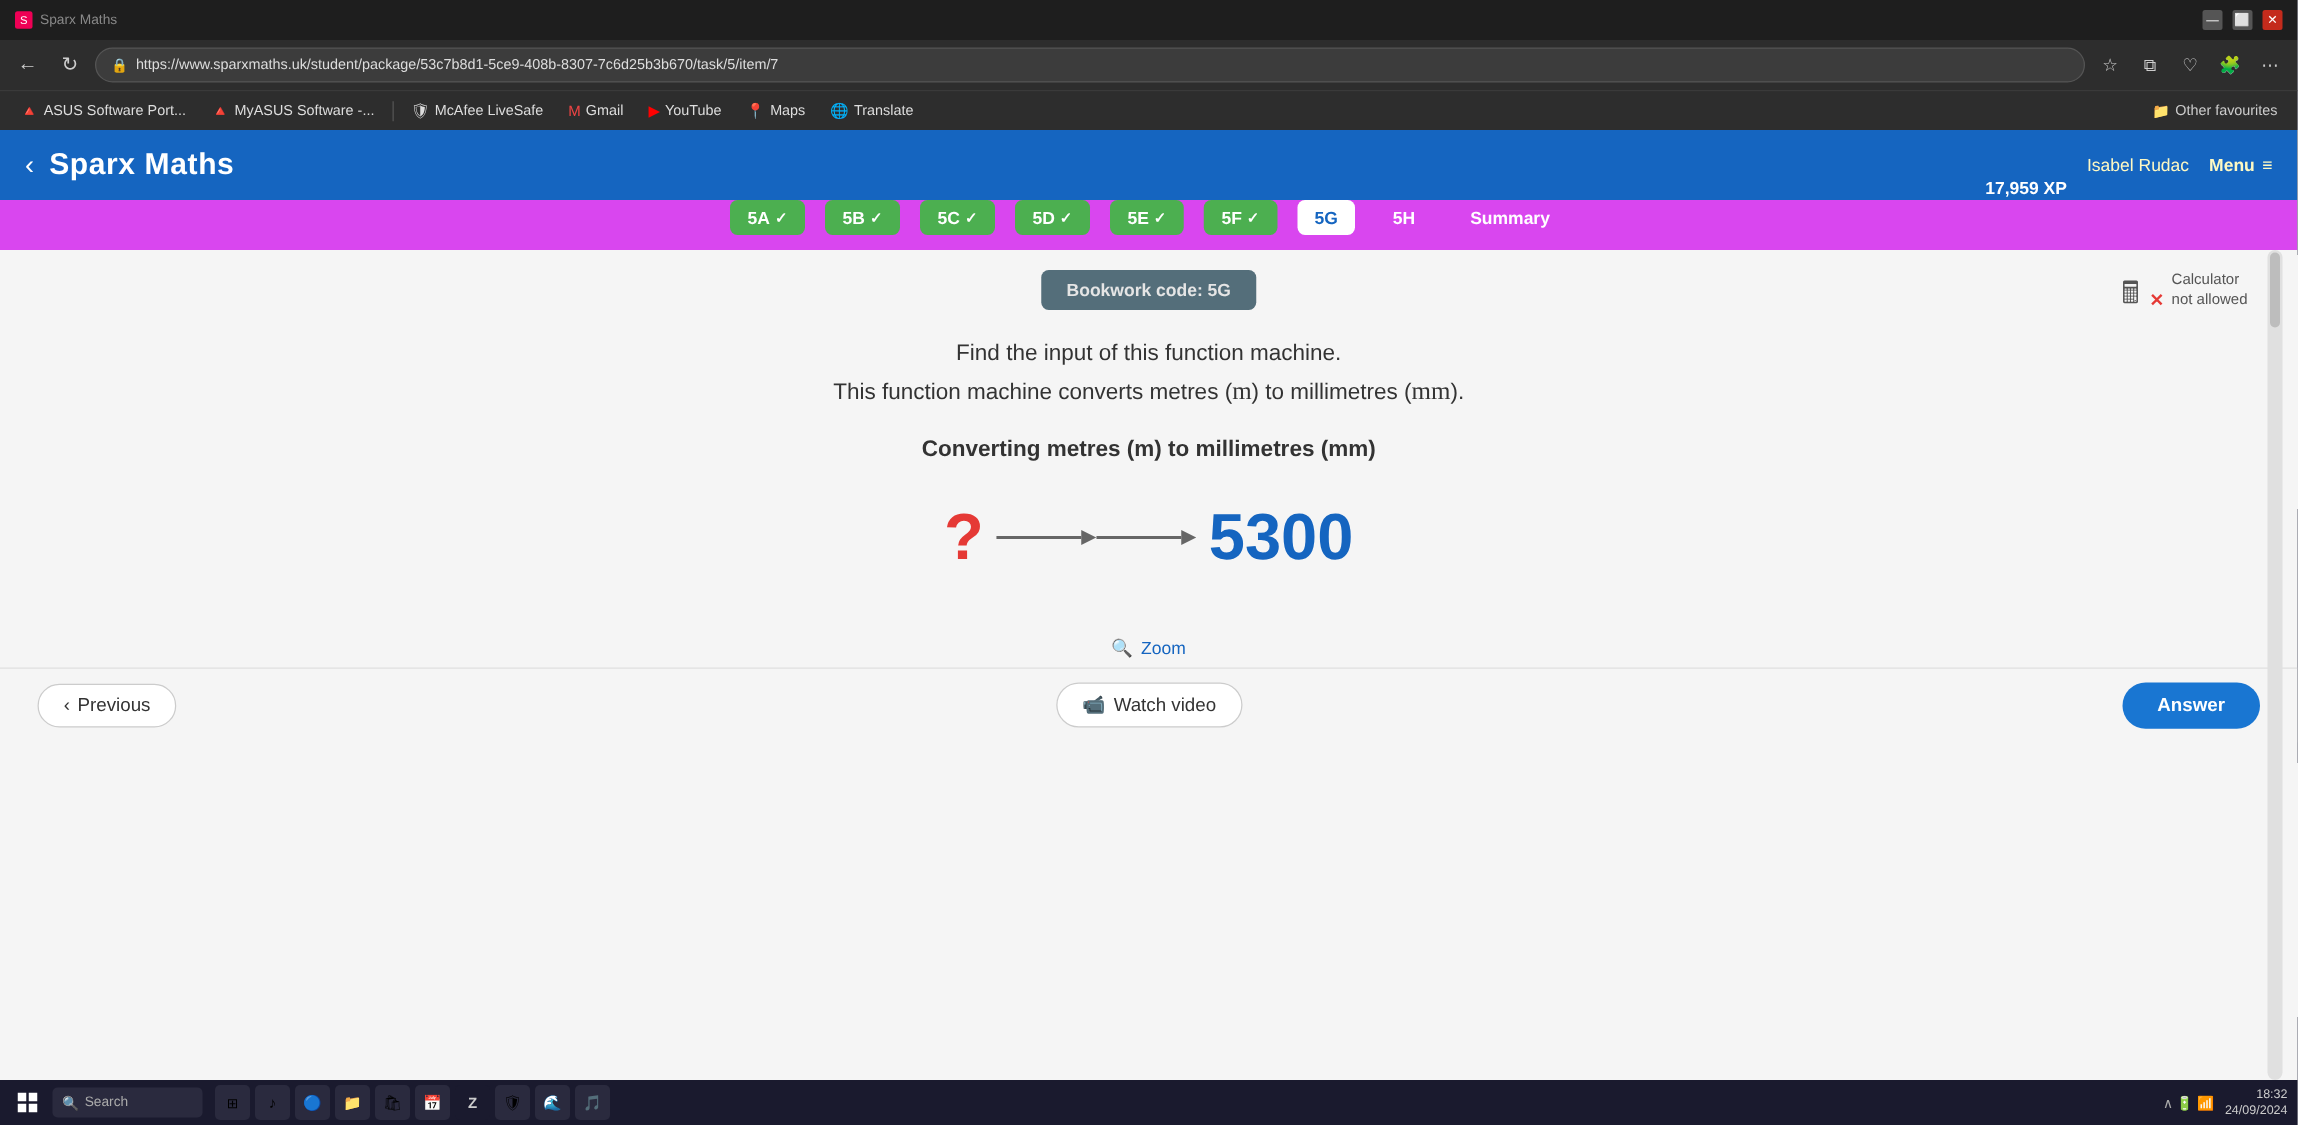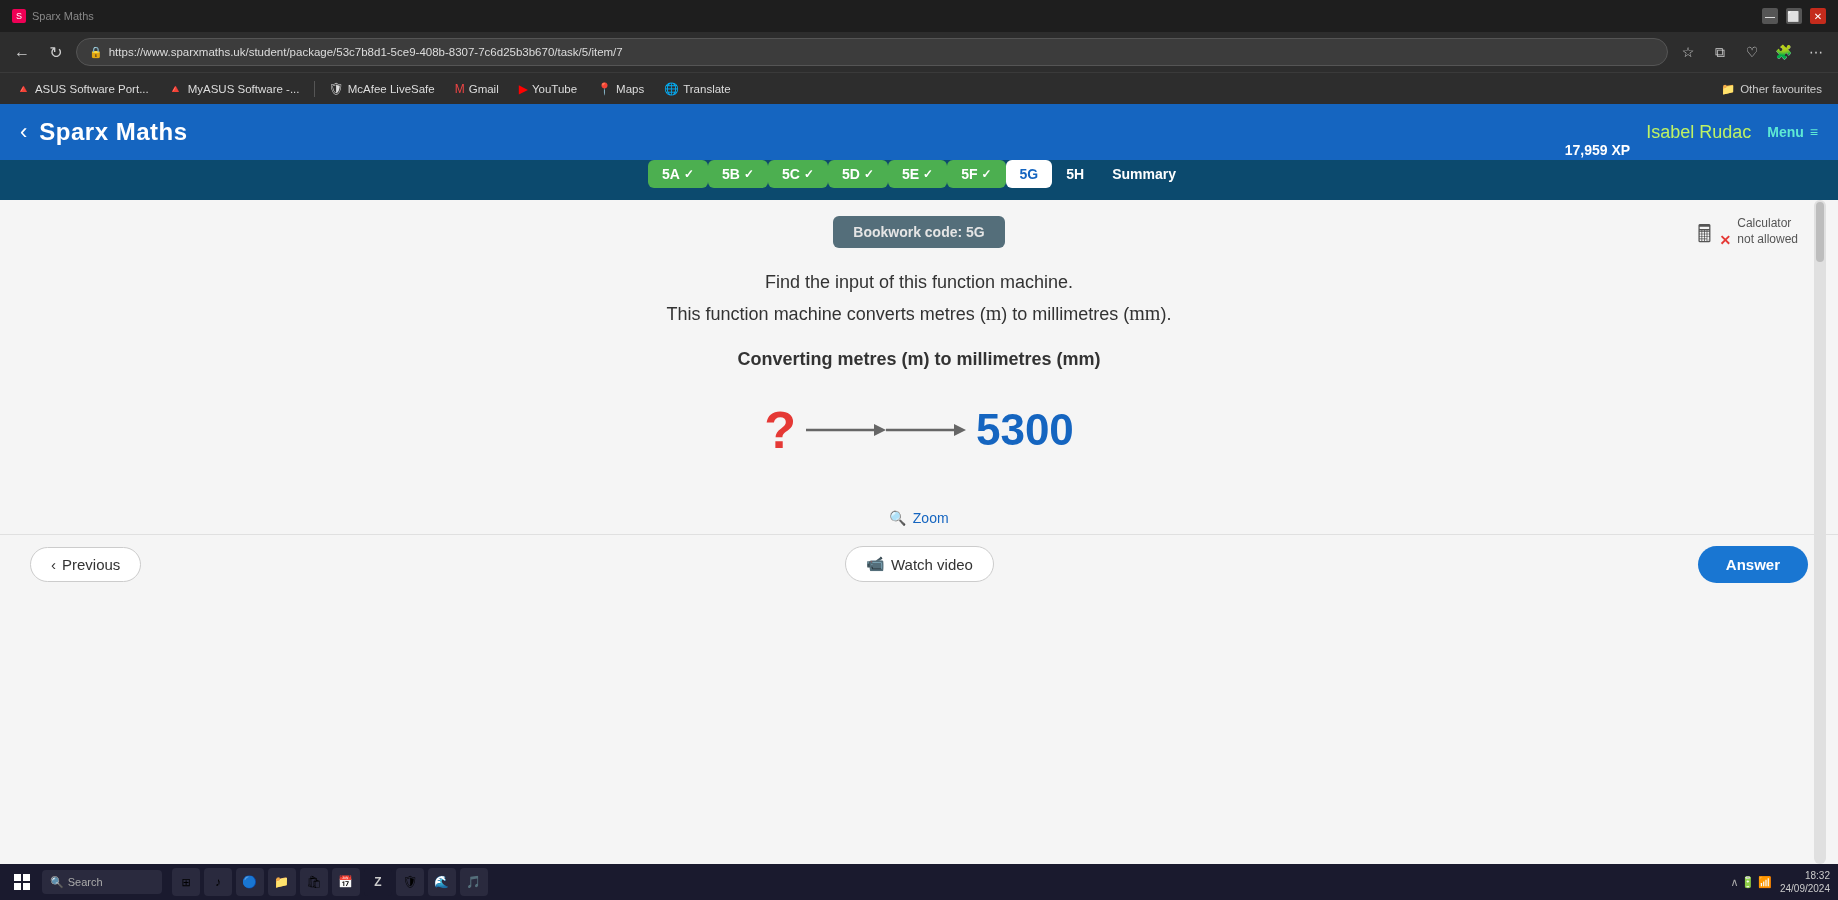--- a/index.html
+++ b/index.html
@@ -137,41 +137,41 @@
       align-items: center;
       gap: 16px;
     }
     .xp-display {
       color: white;
       font-size: 14px;
       font-weight: 600;
       margin-top: 36px;
     }
     .user-name {
-      color: #bef264;
-      font-size: 18px;
+      color: #fef9c3;
+      font-size: 14px;
     }
     .menu-btn {
-      color: #5eead4;
+      color: #fef9c3;
       font-size: 14px;
       font-weight: 600;
       cursor: pointer;
       background: none;
       border: none;
       display: flex; align-items: center; gap: 6px;
     }
 
     
     .tab-bar {
-      background: #0c4a6e;
+      background: #d946ef;
       display: flex;
       align-items: center;
       justify-content: center;
       padding: 0 20px 12px;
-      gap: 0;
+      gap: 16px;
     }
     .tab-item {
       padding: 6px 14px;
       border-radius: 6px;
       font-size: 14px;
       font-weight: 600;
       cursor: pointer;
       border: none;
       display: flex; align-items: center; gap: 4px;
     }
@@ -271,21 +271,21 @@
     }
 
     .fm-question {
       font-size: 52px;
       font-weight: 700;
       color: #e53935;
       margin-right: 10px;
     }
 
     .fm-output {
-      font-size: 44px;
+      font-size: 52px;
       font-weight: 700;
       color: #1565c0;
       margin-left: 10px;
     }
 
     
     .bottom-toolbar {
       height: 60px;
       background: #f5f5f5;
       border-top: 1px solid #e0e0e0;

